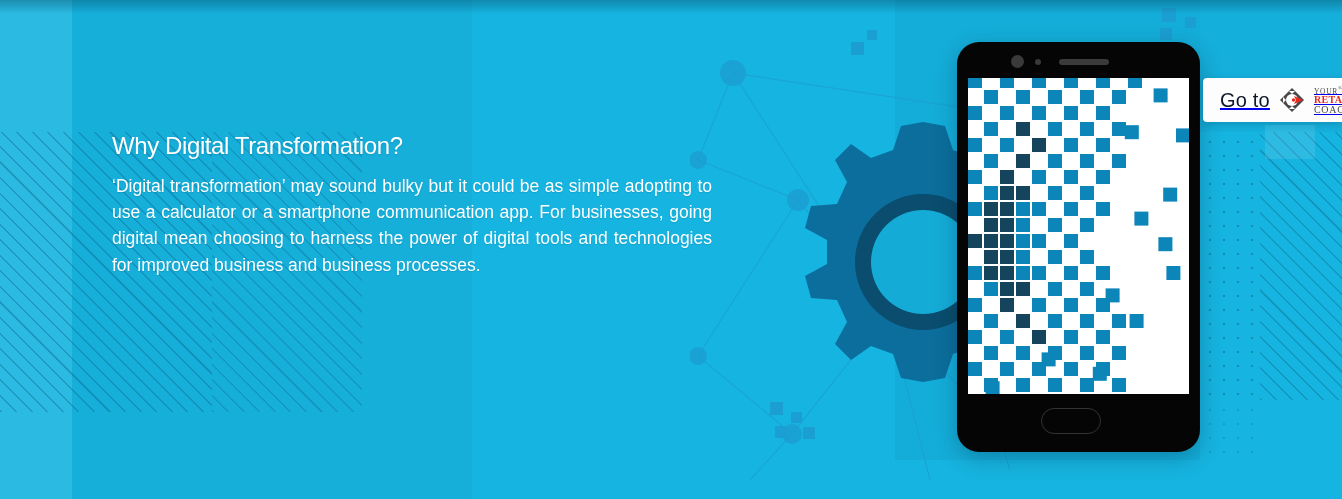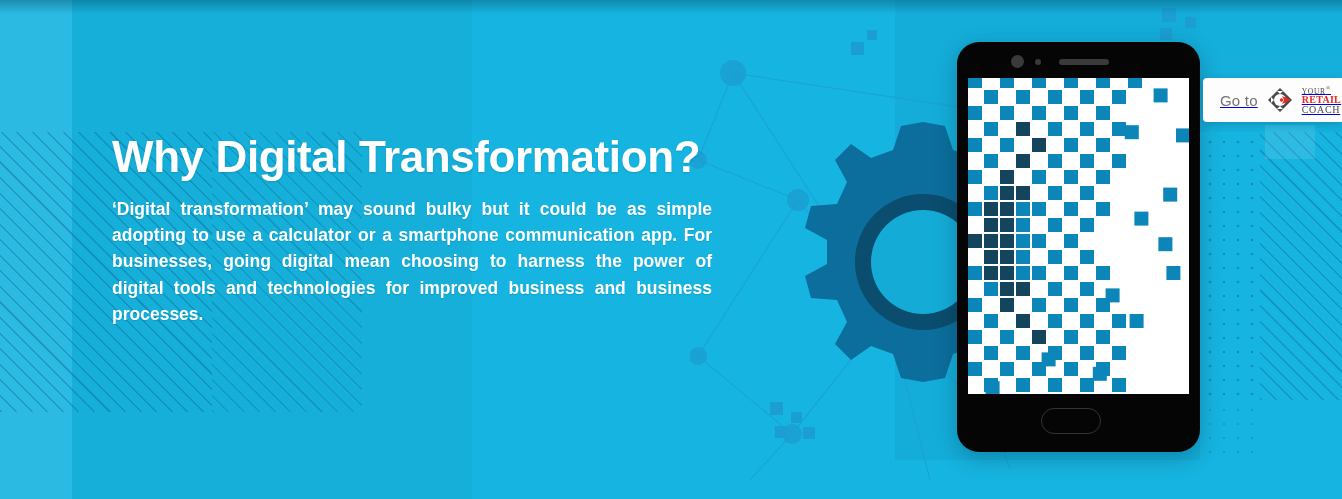--- a/index.html
+++ b/index.html
@@ -141,52 +141,52 @@
   }
 
   
   #text-block {
     position:absolute;
     left:112px; top:132px;
     width:600px;
   }
   #headline {
     color:#ffffff;
-    font-size:44px;
-    font-weight:bold;
+    font-size:24px;
+    font-weight:normal;
     letter-spacing:-.4px;
     line-height:1.15;
     text-shadow:0 1px 2px rgba(0,50,75,.18);
   }
   #paragraph {
     margin-top:13px;
     color:#ffffff;
     font-size:17.5px;
-    font-weight:bold;
+    font-weight:normal;
     line-height:1.51;
     text-align:justify;
     width:600px;
     text-shadow:0 1px 1px rgba(0,50,75,.14);
   }
 
   
   #badge {
     position:absolute;
     left:1203px; top:78px;
     width:139px; height:44px;
     background:#fdfdfd;
     border-radius:4px 0 0 4px;
     box-shadow:0 2px 7px rgba(0,40,60,.22);
     display:flex; align-items:center;
     padding-left:17px;
     gap:9px;
   }
   #badge-label {
-    color:#737373;
-    font-size:15px;
+    color:#0f172a;
+    font-size:20px;
     letter-spacing:.2px;
     white-space:nowrap;
   }
   #badge-logo { width:26px; height:26px; flex:0 0 auto; }
   #badge-text {
     display:flex; flex-direction:column;
     line-height:1.02;
     font-family:"Liberation Serif", serif;
   }
   #badge-text .l1 {

